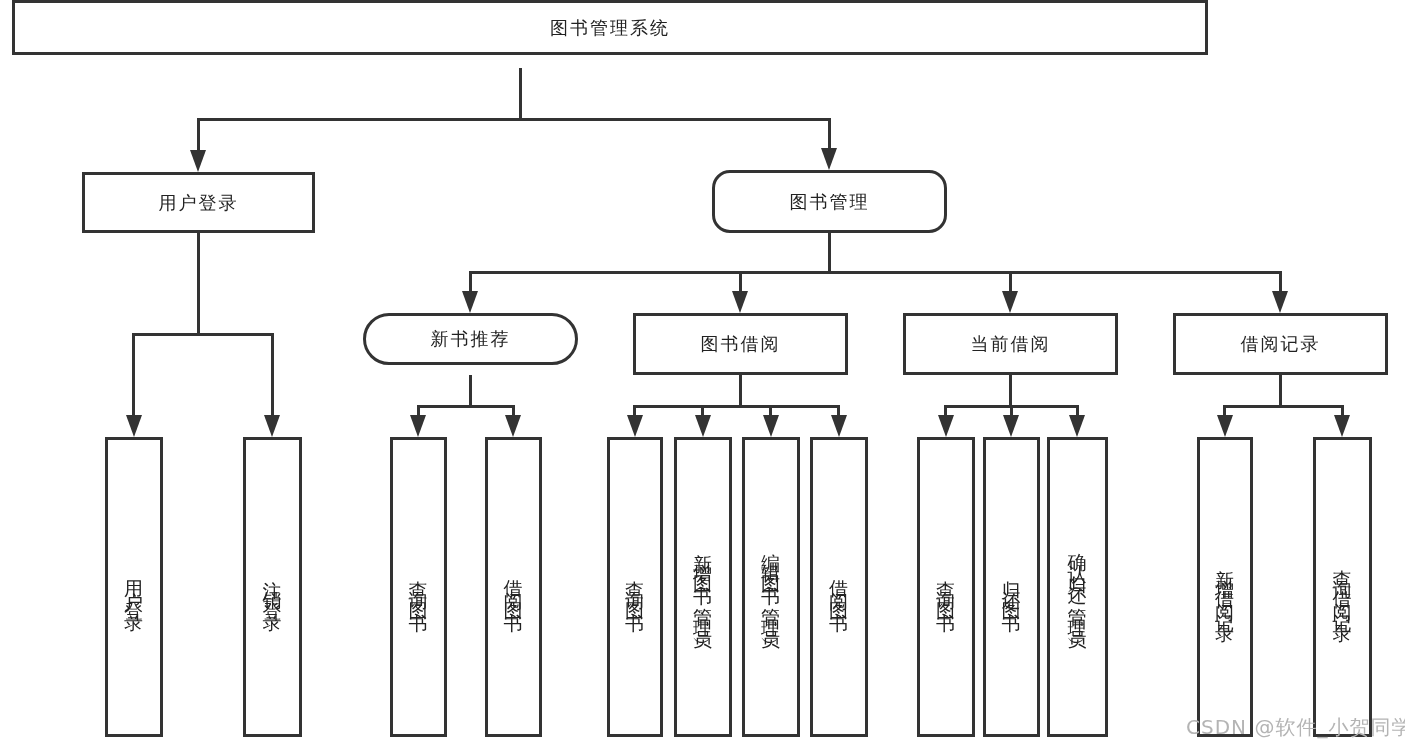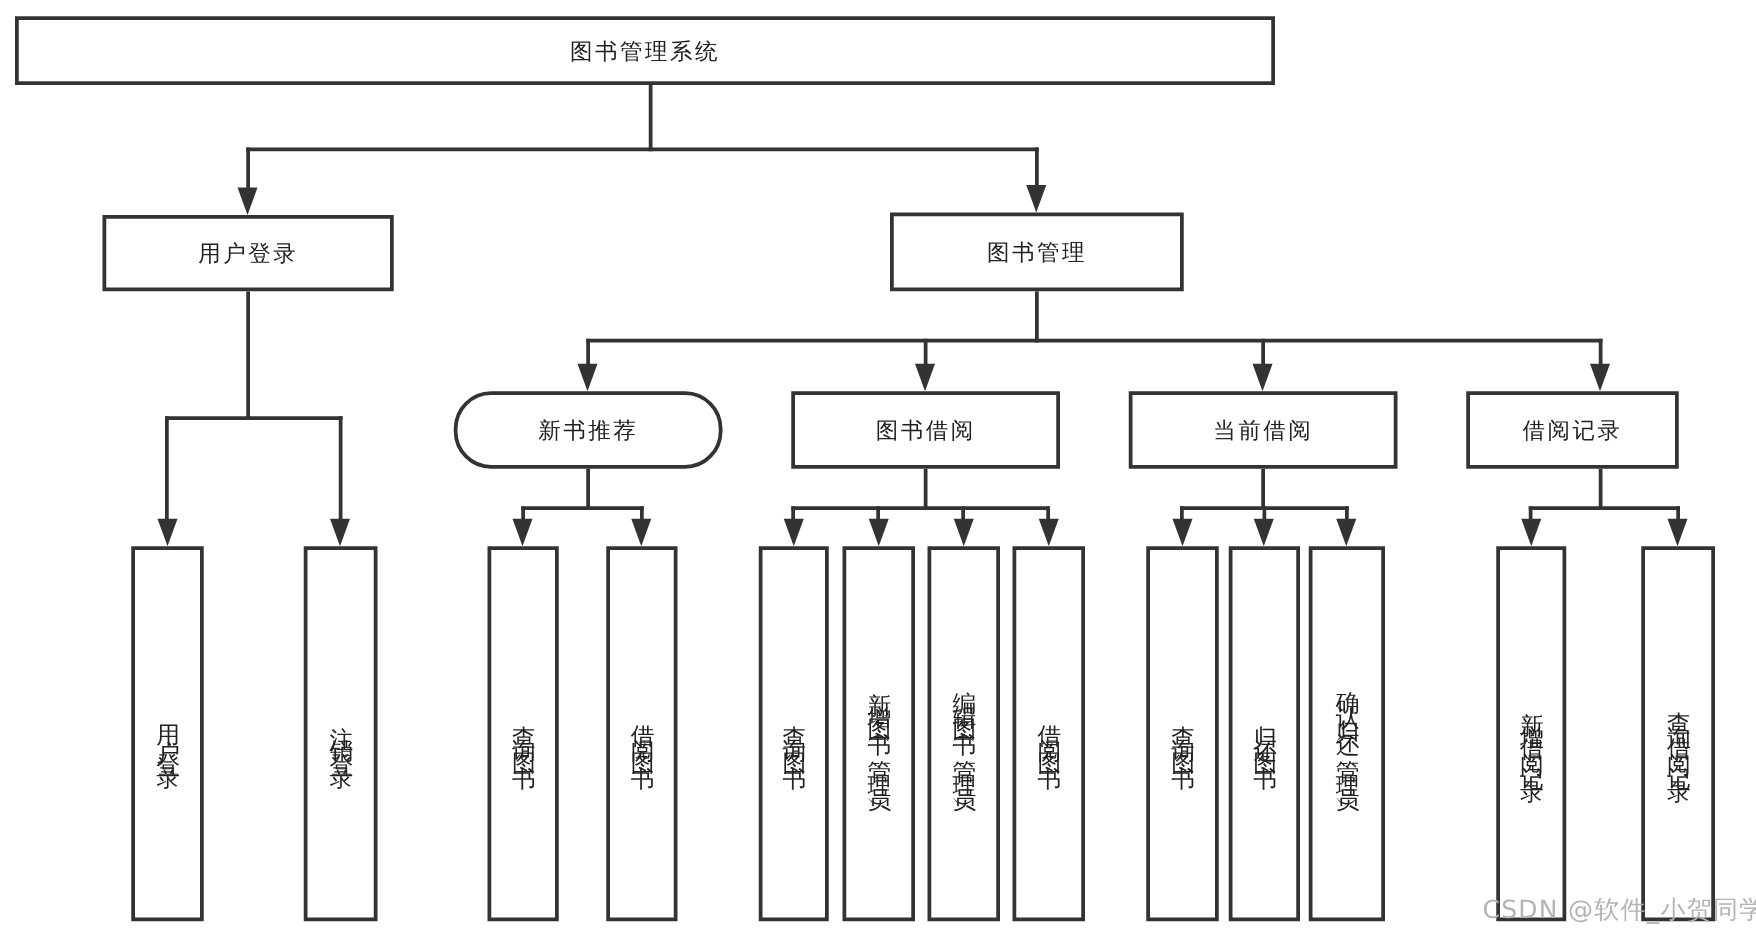--- a/index.html
+++ b/index.html
@@ -27,27 +27,27 @@
   .arr{
     position:absolute; width:0; height:0;
     border-left:8px solid transparent; border-right:8px solid transparent;
     border-top:22px solid var(--line);
   }
   .watermark{
     position:absolute; left:1186px; top:714px; z-index:5;
     font-size:20px; color:var(--watermark); letter-spacing:1px; white-space:nowrap;
   }
   
-  #n-root{left:12px; top:13px; width:1008px; height:55px;}
+  #n-root{left:12px; top:0; width:1196px; height:55px;}
   #n-l2a{left:82px;  top:172px; width:233px; height:61px;}
-  #n-l2b{left:712px; top:170px; width:235px; height:63px;}
-  #n-l3a{left:363px;  top:313px; width:215px; height:62px;border-radius:30px;}
+  #n-l2b{left:712px; top:170px; width:235px; height:63px;border-radius:18px;}
+  #n-l3a{left:363px;  top:313px; width:215px; height:52px;border-radius:30px;}
   #n-l3b{left:633px;  top:313px; width:215px; height:62px;}
   #n-l3c{left:903px;  top:313px; width:215px; height:62px;}
-  #n-l3d{left:1173px; top:313px; width:170px; height:62px;}
+  #n-l3d{left:1173px; top:313px; width:215px; height:62px;}
   #lf-a1{left:105px; width:58px;}
   #lf-a2{left:243px; width:59px;}
   #lf-b1{left:390px; width:57px;}
   #lf-b2{left:485px; width:57px;}
   #lf-c1{left:607px; width:56px;}
   #lf-c2{left:674px; width:58px;}
   #lf-c3{left:742px; width:58px;}
   #lf-c4{left:810px; width:58px;}
   #lf-d1{left:917px; width:58px;}
   #lf-d2{left:983px; width:57px;}

